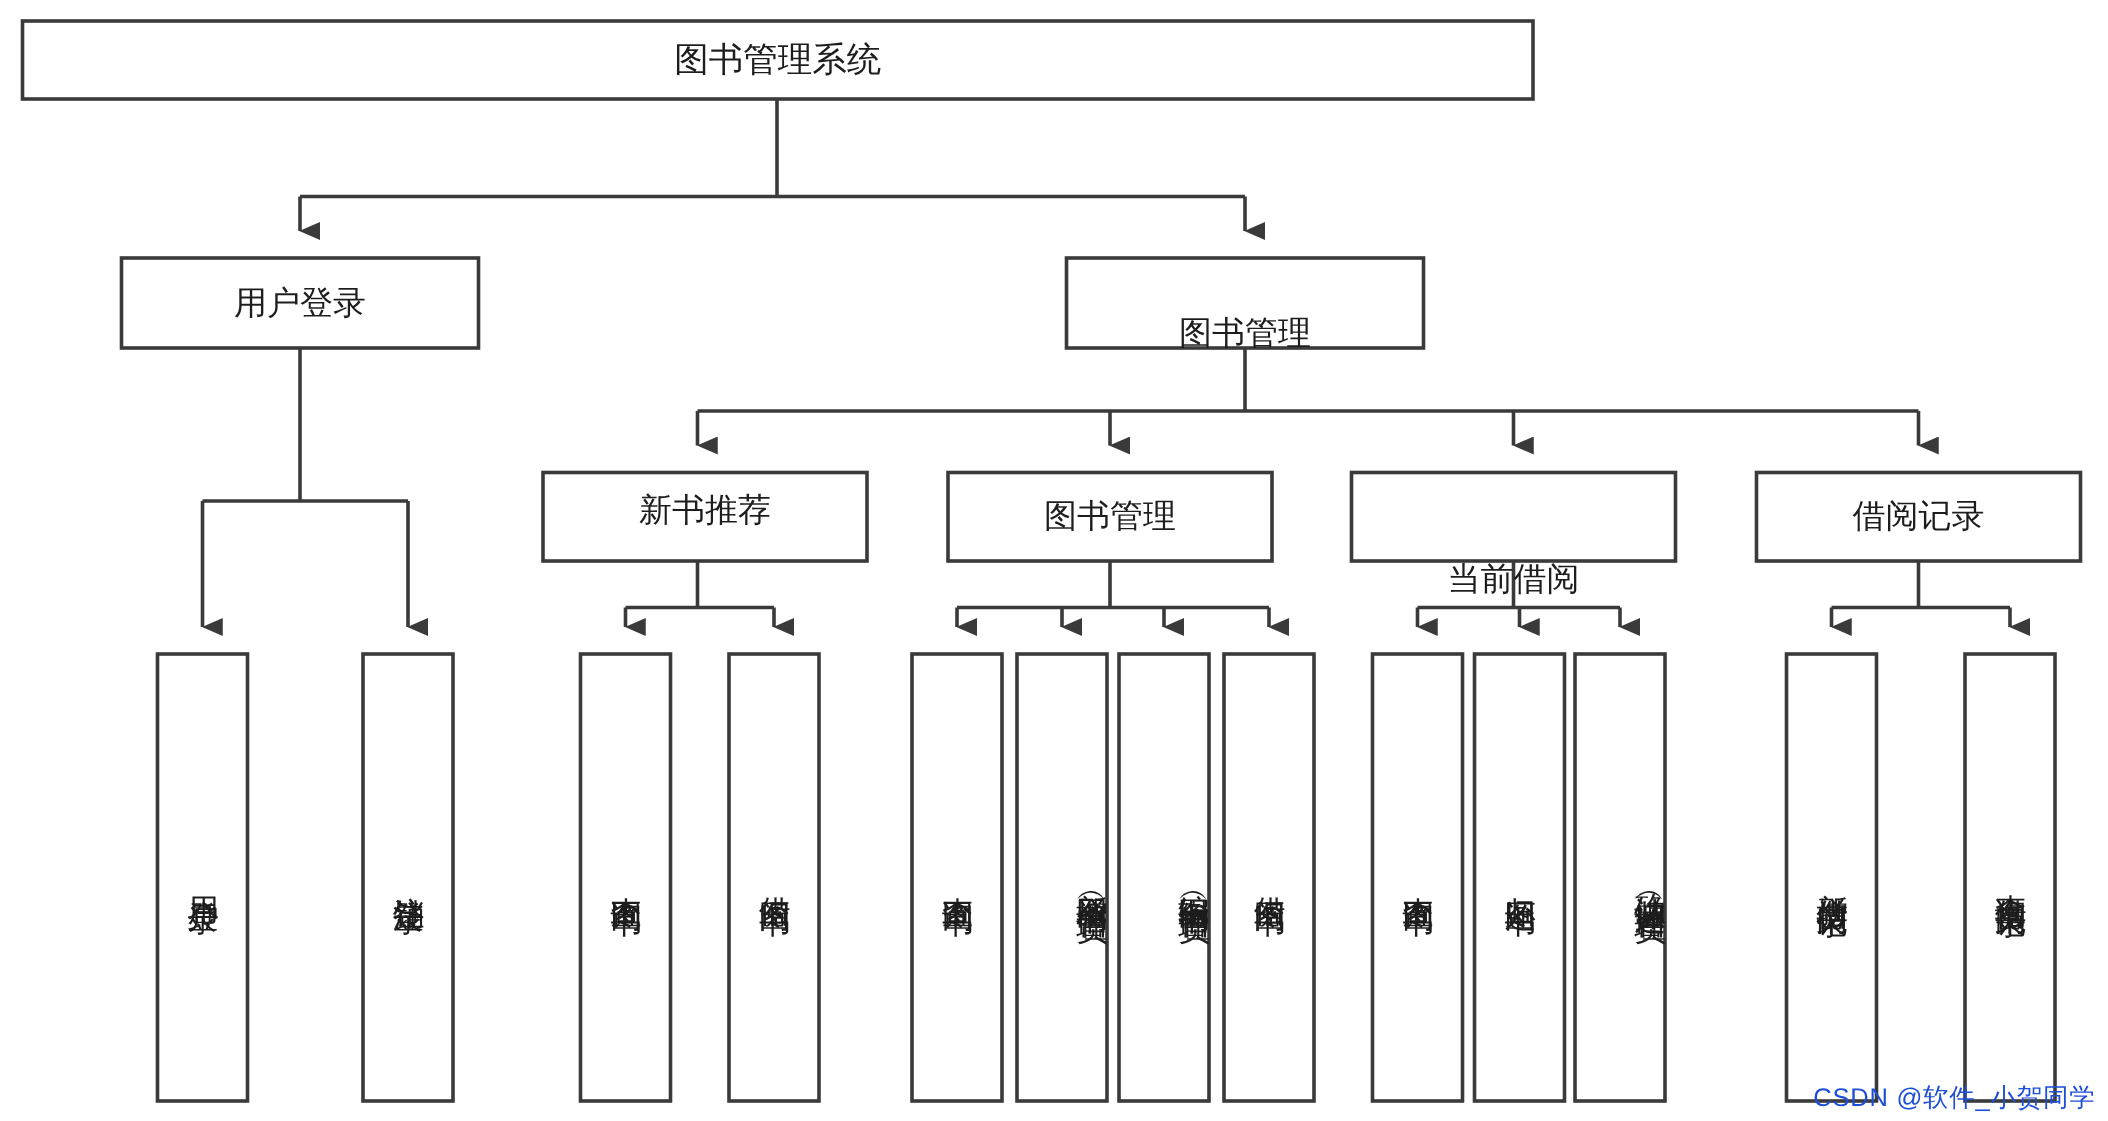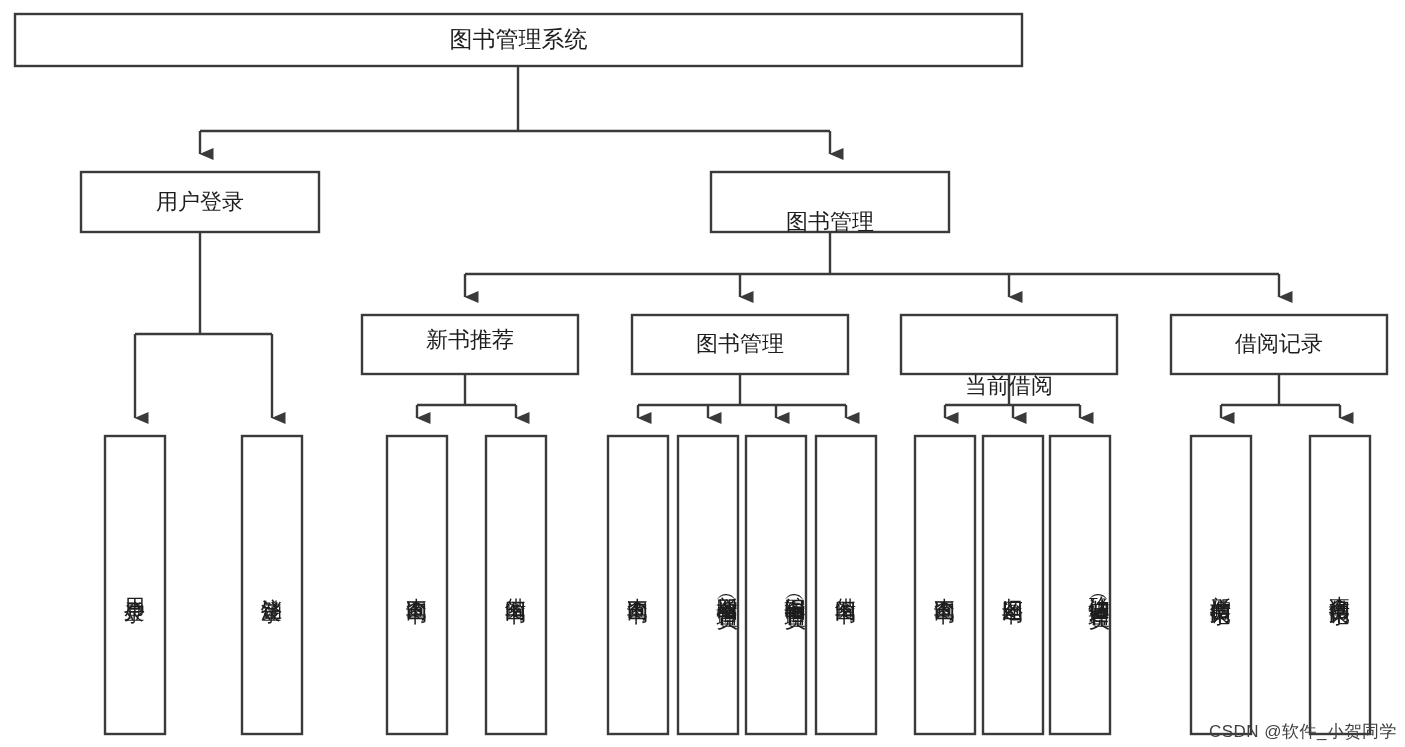--- a/index.html
+++ b/index.html
@@ -72,21 +72,21 @@
     writing-mode: vertical-rl;
     text-orientation: upright;
     letter-spacing: 2px;
     line-height: 1;
     pointer-events: none;
   }
   .watermark {
     position: absolute;
     right: 8px;
     bottom: 4px;
-    color: #404040;
+    color: #1d4ed8;
     font-size: 17px;
     font-family: "Liberation Sans", "DejaVu Sans", sans-serif;
     letter-spacing: 0.5px;
     user-select: none;
   }
 </style>
 </head>
 <body>
 
 <div id="diagram-root">

